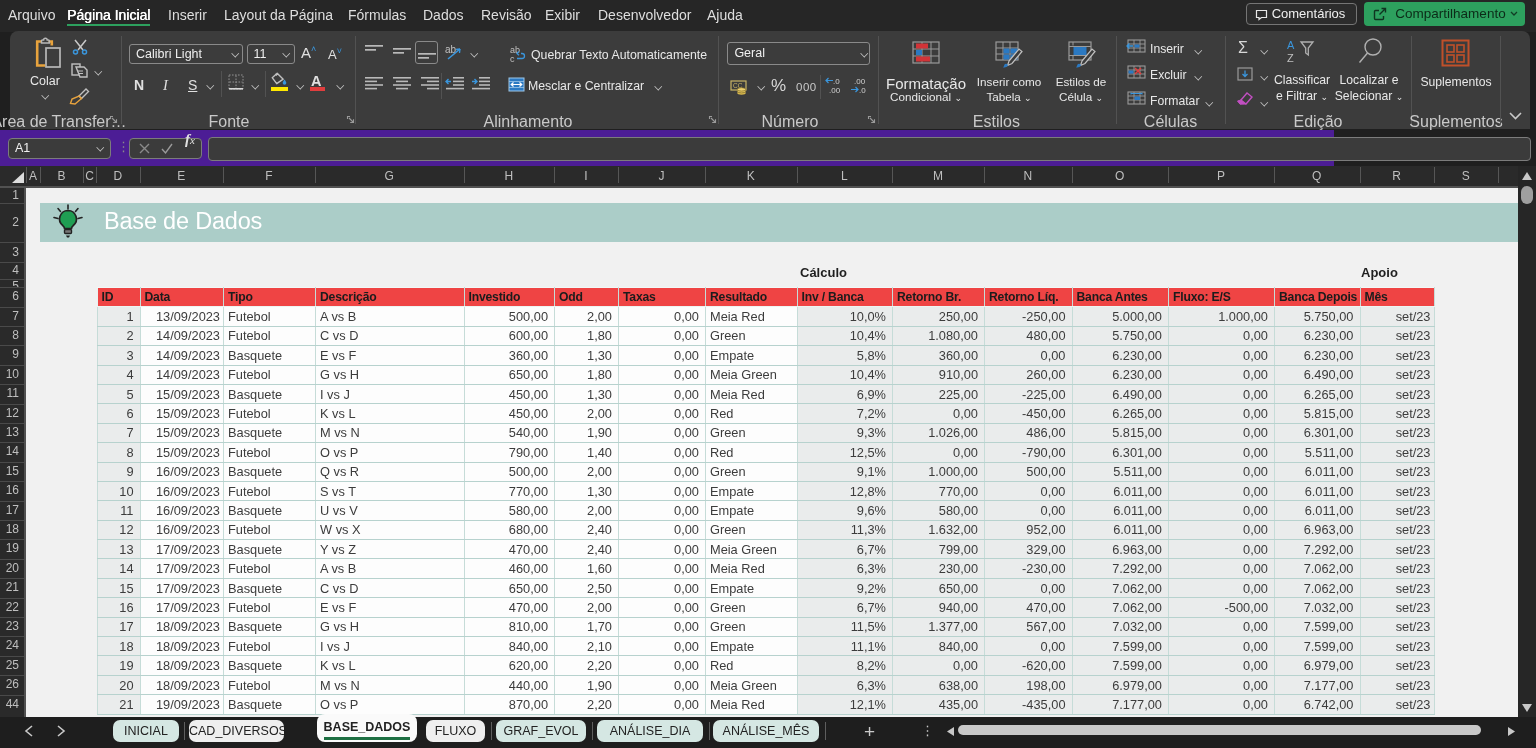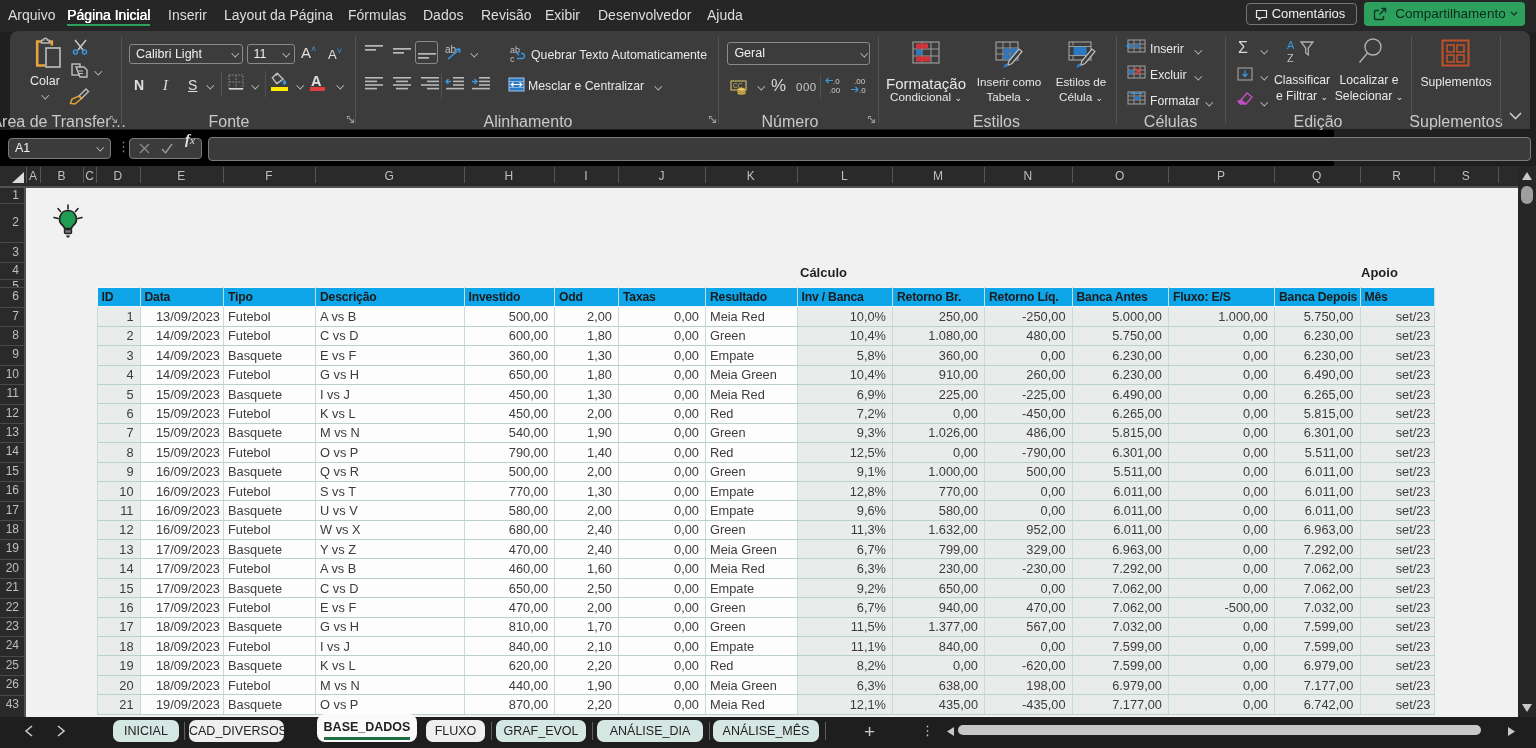--- a/index.html
+++ b/index.html
@@ -16,42 +16,42 @@
  border-radius:8px 8px 0 0}
 .gsep{position:absolute;top:5px;height:88px;width:1px;background:#525252}
 .glab{position:absolute;font-size:16px;color:#c9c9c9;white-space:nowrap;transform:translateX(-50%)}
 .rtx{position:absolute;font-size:12px;color:#e8e8e8;white-space:nowrap}
 .rtxc{position:absolute;font-size:12px;color:#e8e8e8;white-space:nowrap;transform:translateX(-50%)}
 .combo{position:absolute;border:1px solid #8a8a8a;border-radius:3px;color:#f0f0f0;font-size:12.5px}
 .cv{position:absolute;width:7px;height:7px}
 .cv:after{content:"";position:absolute;left:0;top:0;width:5.5px;height:5.5px;
  border-right:1.4px solid #c9c9c9;border-bottom:1.4px solid #c9c9c9;transform:rotate(45deg) scale(.8)}
 
-#fbar{position:absolute;left:0;top:130px;width:1334px;height:36px;background:#000000}
+#fbar{position:absolute;left:0;top:130px;width:1334px;height:36px;background:#4c1d95}
 .fbox{position:absolute;background:#3b3b3b;border:1px solid #7c7c7c;border-radius:4px}
 
 #chead{position:absolute;left:0;top:166px;width:1518px;height:22px;background:#2a2a2a;
  border-bottom:2px solid #515151}
 .cl{position:absolute;top:0;height:20px;line-height:20px;text-align:center;font-size:12px;color:#bfbfbf}
 .cs{position:absolute;top:1px;height:16px;width:1px;background:#565656}
 #rhead{position:absolute;left:0;top:188px;width:26px;height:529px;background:#2a2a2a;
  border-right:2px solid #515151}
 .rn{position:absolute;left:0;width:19px;text-align:right;font-size:12px;color:#bfbfbf;overflow:hidden}
 .rs{position:absolute;left:0;width:24px;height:1px;background:#4a4a4a}
 
 #grid{position:absolute;left:26px;top:188px;width:1492px;height:529px;background:#f1f1f1;overflow:hidden}
 #banner{position:absolute;left:14px;top:15px;width:1478px;height:38.5px;background:#abcdc8}
 #banner span{position:absolute;left:64px;top:5px;font-size:23.5px;color:#fff;letter-spacing:-.2px}
 .blab{position:absolute;font-size:13px;font-weight:bold;color:#1f1f1f}
 #tbl{position:absolute;left:70.5px;top:99px;width:1338px;border-collapse:collapse;table-layout:fixed;
  font-size:13px;color:#3c3c3c}
 #tbl td{height:19.4px;padding:0 4px;border:1px solid #c6dcd8;border-top:none;
  overflow:hidden;white-space:nowrap}
 #tbl tr td{border-bottom:1px solid #b7d2ce}
-#tbl .th{background:#0ea5e9;font-weight:bold;color:#1c1c1c;font-size:12.2px;letter-spacing:-.2px;border-left:1px solid #e9f2f0;border-top:1px solid #f3f8f7;border-bottom:1px solid #edf4f2}
+#tbl .th{background:#ef4444;font-weight:bold;color:#1c1c1c;font-size:12.2px;letter-spacing:-.2px;border-left:1px solid #e9f2f0;border-top:1px solid #f3f8f7;border-bottom:1px solid #edf4f2}
 #tbl .w{background:#fdfdfd}
 #tbl .g{background:#eaecec}
 #tbl .ar{text-align:right;padding-right:6px}
 #tbl td:nth-child(2){padding-right:3px}
 #tbl td:last-child{padding-right:3px}
 #tbl td{font-size:12.8px}
 
 #vsb{position:absolute;left:1518px;top:166px;width:18px;height:551px;background:#262626}
 #tabs{position:absolute;left:0;top:717px;width:1536px;height:31px;background:#1e1e1e}
 .tab{position:absolute;top:3px;height:22px;border-radius:7px;font-size:12.5px;text-align:center;
@@ -431,21 +431,21 @@
     <div class="rn" style="top:312.6px;height:19.4px;line-height:19.4px">17</div>
     <div class="rn" style="top:332px;height:19.4px;line-height:19.4px">18</div>
     <div class="rn" style="top:351.4px;height:19.4px;line-height:19.4px">19</div>
     <div class="rn" style="top:370.8px;height:19.4px;line-height:19.4px">20</div>
     <div class="rn" style="top:390.2px;height:19.4px;line-height:19.4px">21</div>
     <div class="rn" style="top:409.6px;height:19.4px;line-height:19.4px">22</div>
     <div class="rn" style="top:429px;height:19.4px;line-height:19.4px">23</div>
     <div class="rn" style="top:448.4px;height:19.4px;line-height:19.4px">24</div>
     <div class="rn" style="top:467.8px;height:19.4px;line-height:19.4px">25</div>
     <div class="rn" style="top:487.2px;height:19.4px;line-height:19.4px">26</div>
-    <div class="rn" style="top:506.6px;height:19.4px;line-height:19.4px">43</div>
+    <div class="rn" style="top:506.6px;height:19.4px;line-height:19.4px">44</div>
     <div class="rs" style="top:15px"></div>
     <div class="rs" style="top:53.5px"></div>
     <div class="rs" style="top:73.5px"></div>
     <div class="rs" style="top:91px"></div>
     <div class="rs" style="top:99px"></div>
     <div class="rs" style="top:118.6px"></div>
     <div class="rs" style="top:138px"></div>
     <div class="rs" style="top:157.4px"></div>
     <div class="rs" style="top:176.8px"></div>
     <div class="rs" style="top:196.2px"></div>
@@ -460,20 +460,23 @@
     <div class="rs" style="top:370.8px"></div>
     <div class="rs" style="top:390.2px"></div>
     <div class="rs" style="top:409.6px"></div>
     <div class="rs" style="top:429px"></div>
     <div class="rs" style="top:448.4px"></div>
     <div class="rs" style="top:467.8px"></div>
     <div class="rs" style="top:487.2px"></div>
     <div class="rs" style="top:506.6px"></div>
   </div>
 <div id="grid">
+ <div id="banner">
+      <span>Base de Dados</span>
+    </div>
  <svg style="left:26px;top:16px" width="32" height="36" viewBox="0 0 32 36">
 <g stroke="#222" stroke-width="1.6" stroke-linecap="round">
 <path d="M16 1v4M6 4.5l2.5 3M26 4.5l-2.5 3M2 13.5l4 1M30 13.5l-4 1"></path>
       </g>
 <path d="M16 6.5a8.5 8.5 0 0 1 5 15.3c-1 .8-1.5 1.7-1.5 2.7h-7c0-1-.5-1.9-1.5-2.7a8.5 8.5 0 0 1 5-15.3z" fill="#1f9e53" stroke="#222" stroke-width="1.7"></path>
 <rect x="12.5" y="25.5" width="7" height="4" rx="1" fill="#777" stroke="#222" stroke-width="1.4"></rect>
 <path d="M14 31.5h4l-1 2h-2z" fill="#222"></path>
     </svg>
  <div class="blab" style="left:774px;top:77px">Cálculo</div>
  <div class="blab" style="left:1335px;top:77px">Apoio</div>

